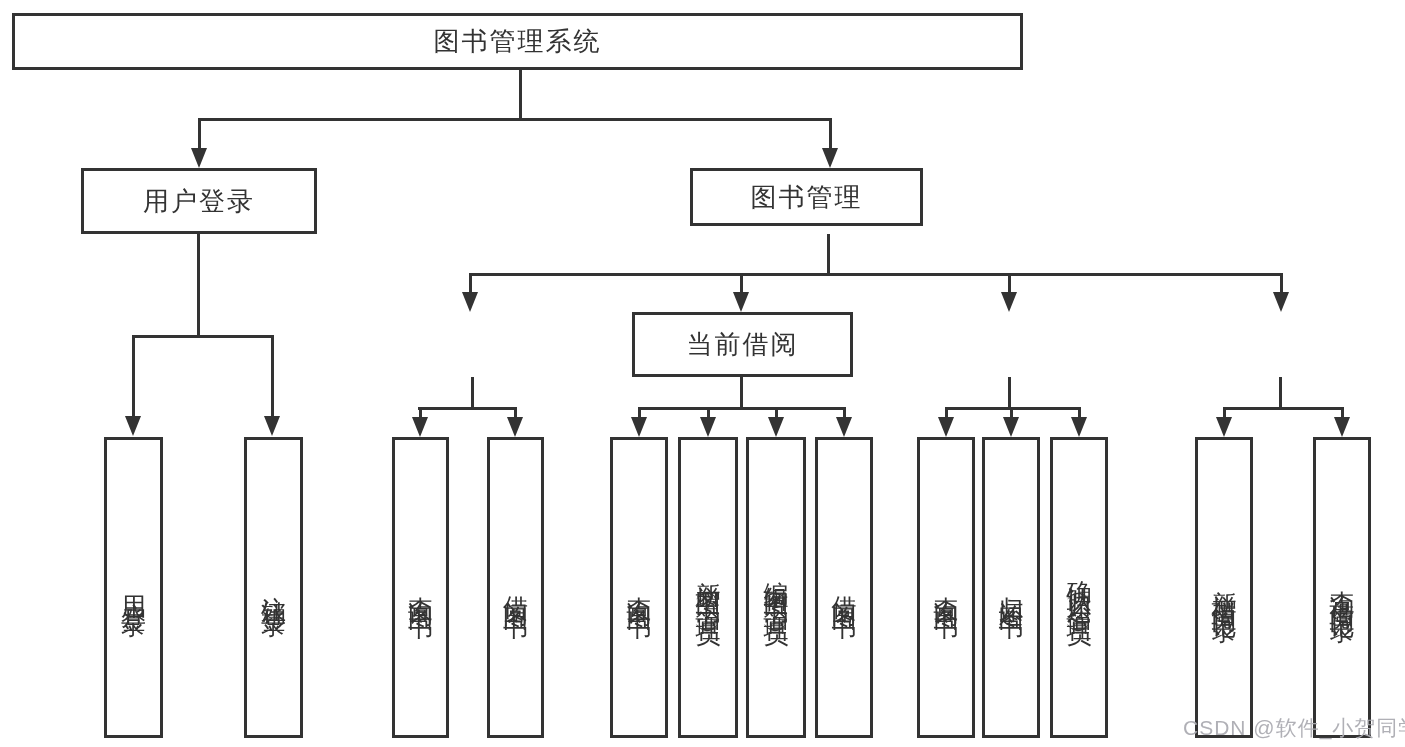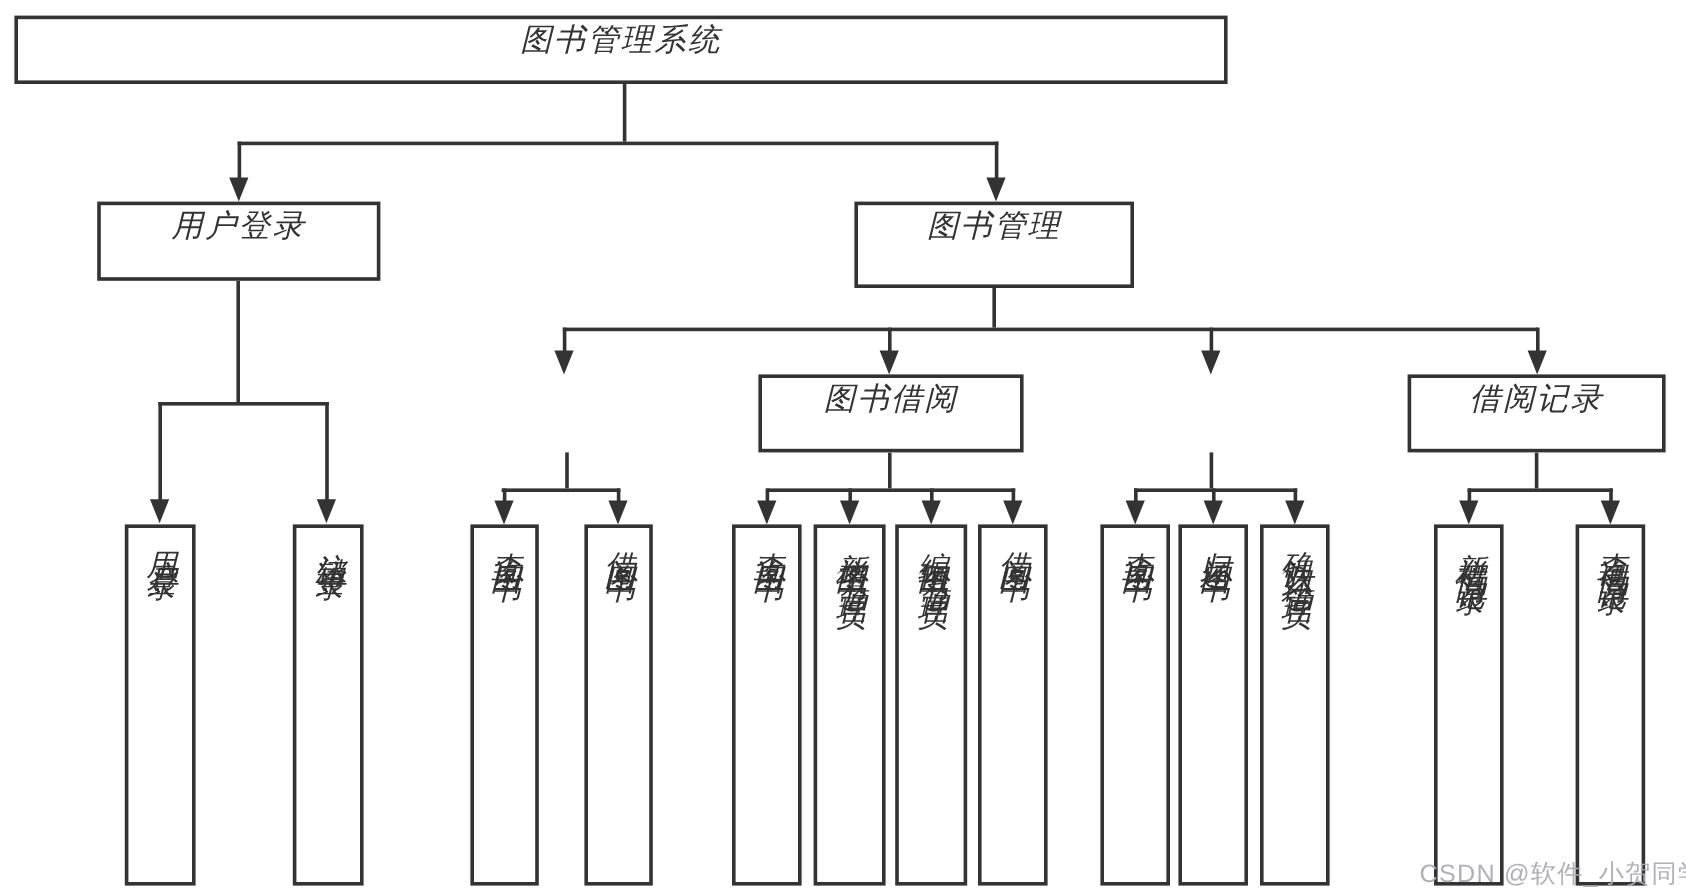--- a/index.html
+++ b/index.html
@@ -4,23 +4,22 @@
 <style>
   html,body { margin:0; padding:0; background:#ffffff; }
   .canvas {
     position:relative; width:1405px; height:747px; background:#ffffff;
     font-family:"Liberation Sans","DejaVu Sans",sans-serif; color:#333333;
     overflow:hidden;
   }
   .node {
     position:absolute; box-sizing:border-box;
     border:3px solid #333333; background:#ffffff;
-    display:flex; justify-content:center;
+    display:flex; align-items:center; justify-content:center;
     z-index:2;
-    font-style:italic;
   }
   .node .lbl { color:#333333; }
   .node.h .lbl { font-size:26px; letter-spacing:2px; white-space:nowrap; }
   .node.v .lbl {
     writing-mode:vertical-rl; text-orientation:mixed;
     font-size:25px; letter-spacing:6px; line-height:1; white-space:nowrap;
   }
   .vline { position:absolute; width:3px; background:#333333; z-index:1; }
   .hline { position:absolute; height:3px; background:#333333; z-index:1; }
   .arrowhead {
@@ -39,29 +38,26 @@
 
 <div class="canvas">
 
   <div class="node h" style="left:12px;top:13px;width:1011px;height:57px;">
     <span class="lbl">图书管理系统</span>
   </div>
 
   <div class="node h" style="left:81px;top:168px;width:236px;height:66px;">
     <span class="lbl">用户登录</span>
   </div>
-  <div class="node h" style="left:712px;top:168px;width:233px;height:72px;">
+  <div class="node h" style="left:690px;top:168px;width:233px;height:58px;">
     <span class="lbl">图书管理</span>
   </div>
 
   <div class="node h" style="left:632px;top:312px;width:221px;height:65px;">
-    <span class="lbl">图书借阅</span>
-  </div>
-  <div class="node h" style="left:1173px;top:312px;width:215px;height:65px;">
-    <span class="lbl">借阅记录</span>
+    <span class="lbl">当前借阅</span>
   </div>
 
   <div class="node v" style="left:104px;top:437px;width:59px;height:301px;">
     <span class="lbl">用户登录</span>
   </div>
   <div class="node v" style="left:244px;top:437px;width:59px;height:301px;">
     <span class="lbl">注销登录</span>
   </div>
 
   <div class="node v" style="left:392px;top:437px;width:57px;height:301px;">

